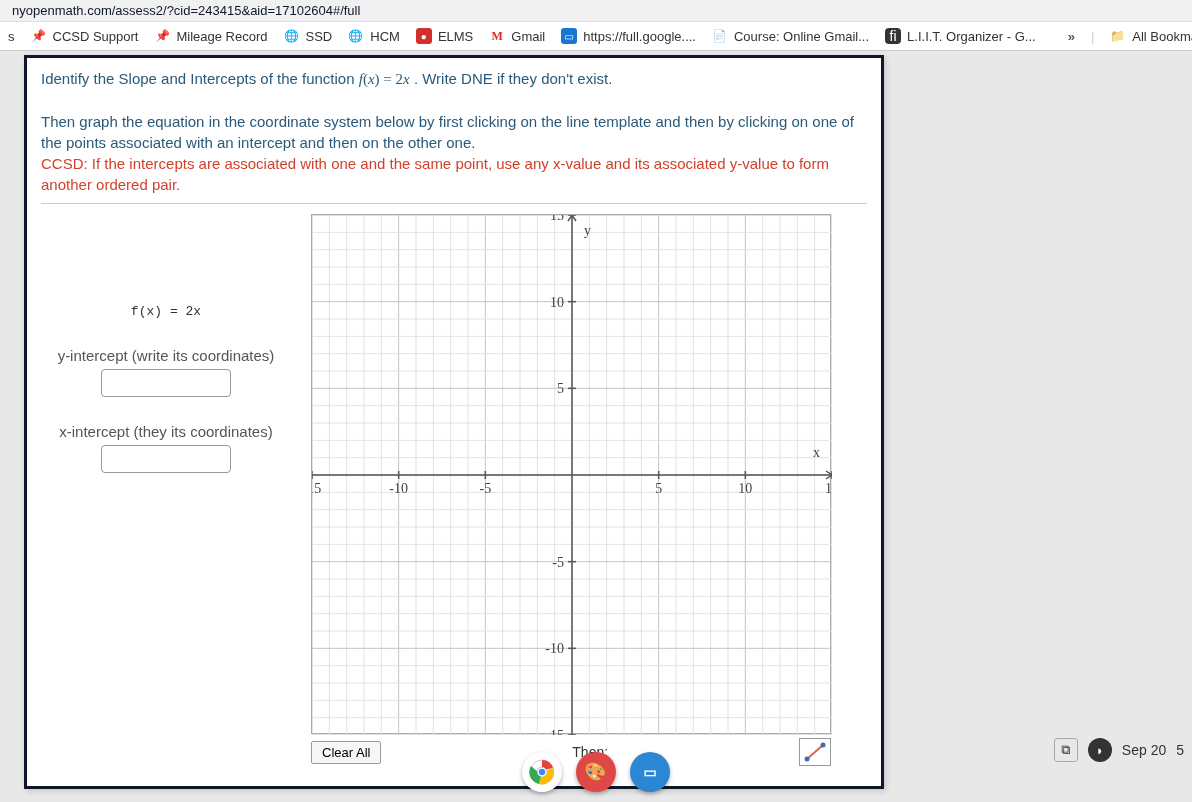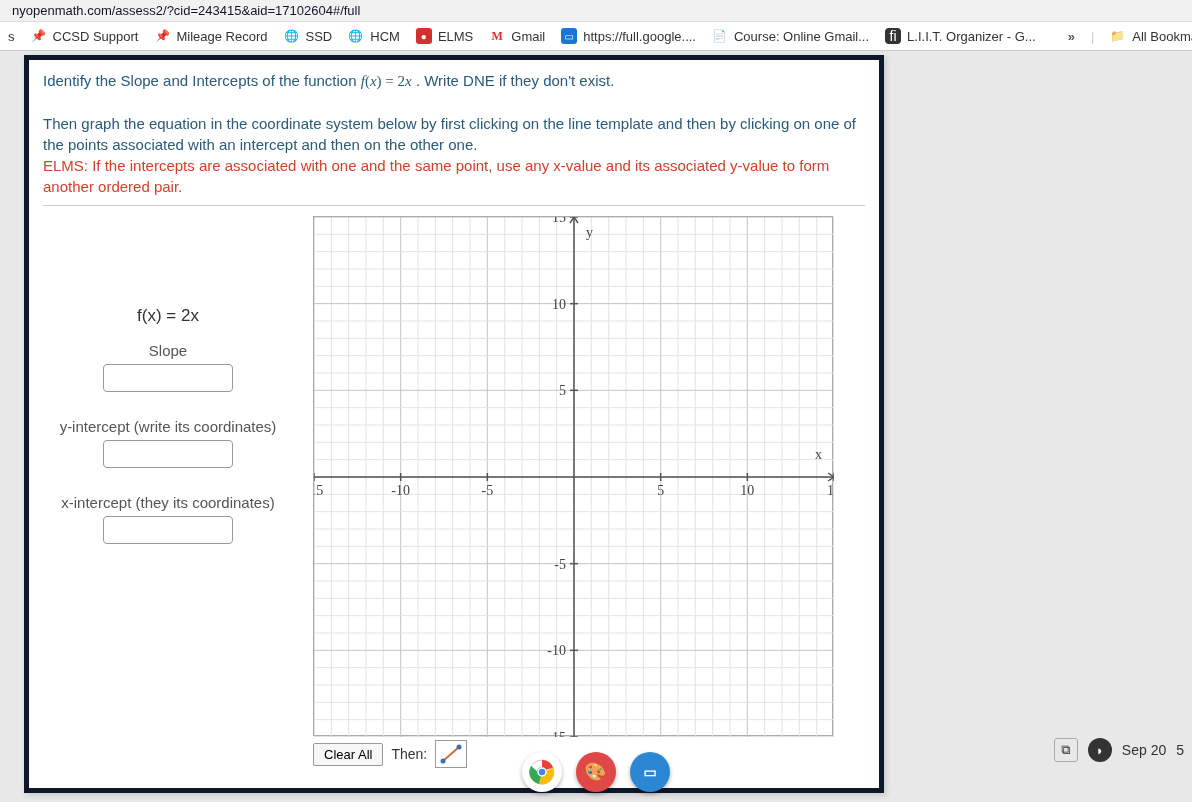--- a/index.html
+++ b/index.html
@@ -59,21 +59,21 @@
 
   
   .page-wrap {
     perspective: 1200px;
     background:#e8e8e8;
     height: calc(100% - 58px);
     padding: 4px 0 0 0;
   }
   .card {
     background: #fff;
-    border: 5px solid #0f172a;
+    border: 3px solid #0f172a;
     width: 860px;
     margin-left: 24px;
     padding: 10px 14px 20px 14px;
     box-shadow: 2px 2px 6px rgba(0,0,0,0.15);
   }
   .instructions {
     color: #2a5a7a;
     font-size: 15px;
     line-height: 1.4;
     padding-bottom: 8px;
@@ -87,23 +87,23 @@
     display:flex;
     gap: 20px;
     margin-top: 10px;
   }
   .left-col {
     width: 250px;
     padding-top: 90px;
     text-align:center;
   }
   .left-col .eq-display {
-    font-family: Liberation Sans, sans-serif;
-    font-size: 17px;
-    margin-bottom: 16px;
+    font-family: Liberation Mono, monospace;
+    font-size: 13px;
+    margin-bottom: 28px;
     color:#333;
   }
   .field-group {
     margin-bottom: 26px;
     color:#555;
     font-size:15px;
   }
   .field-group label { display:block; margin-bottom:4px; line-height:1.2; }
   .field-group input {
     width: 130px;
@@ -118,23 +118,22 @@
     position:relative;
     width: 520px;
     height: 520px;
     border:1px solid #aaa;
     background:#fff;
   }
   .toolbar-under {
     margin-top:4px;
     display:flex;
     align-items:center;
-    gap:8px;
     font-size:14px;
-    justify-content:flex-start;
+    justify-content:space-between;
     width:520px;
   }
   .toolbar-under button {
     border:1px solid #999;
     background:#f7f7f7;
     padding:3px 10px;
     font-size:13px;
     cursor:pointer;
     border-radius:2px;
   }
@@ -235,33 +234,29 @@
 <div class="page-wrap">
   <div class="card">
     <div class="instructions">
       <span>Identify the Slope and Intercepts of the function </span>
       <span class="eq"><span class="fn">f</span>(<span class="fn">x</span>) = 2<span class="fn">x</span></span>
       <span>. Write DNE if they don't exist.</span>
       <br><br>
       <span>Then graph the equation in the coordinate system below by first clicking on the line template and then by clicking on one of the points associated with an intercept and then on the other one.</span>
       <br>
       <span class="note">
-        <span>ELMS:</span><span>  If the intercepts are associated with one and the same point, use any x-value and its associated y-value to form another ordered pair.</span>
+        <span>CCSD:</span><span>  If the intercepts are associated with one and the same point, use any x-value and its associated y-value to form another ordered pair.</span>
       </span>
     </div>
 
     <div class="body-row">
 
       <div class="left-col">
         <div class="eq-display">
           <span class="fn">f</span>(<span class="fn">x</span>) = 2<span class="fn">x</span>
-        </div>
-        <div class="field-group">
-          <label>Slope</label>
-          <input type="text" value="" style="">
         </div>
         <div class="field-group">
           <label>y-intercept (write its coordinates)</label>
           <input type="text" value="" style="">
         </div>
         <div class="field-group">
           <label>x-intercept (they its coordinates)</label>
           <input type="text" value="" style="">
         </div>
       </div>

